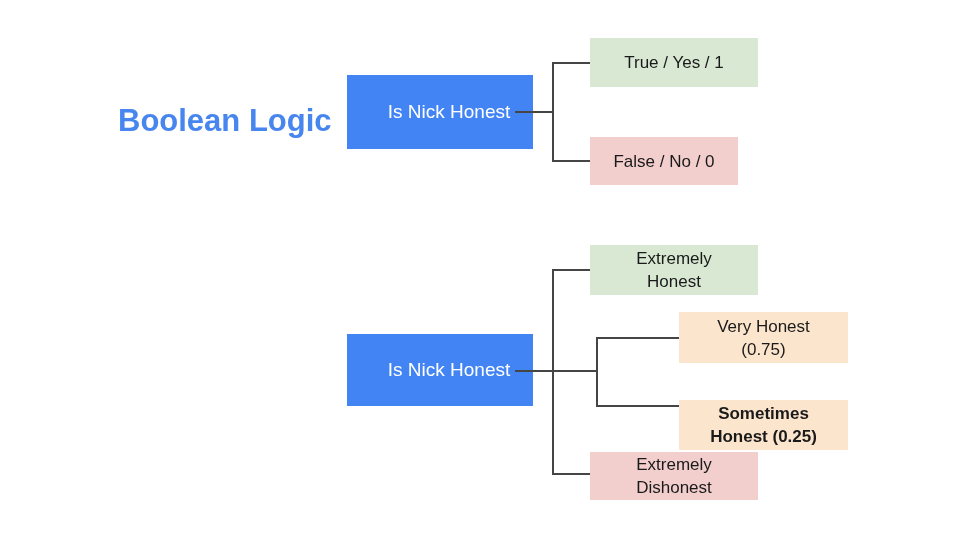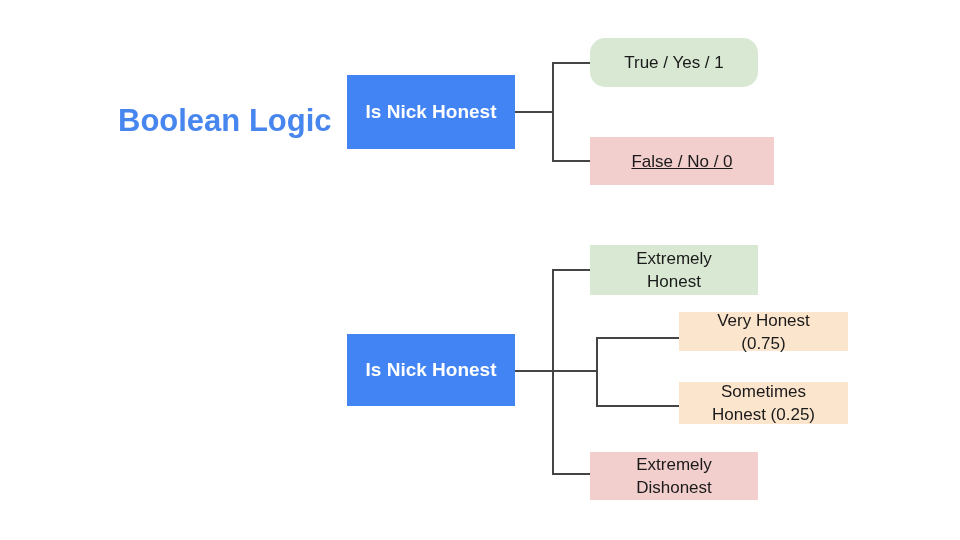--- a/index.html
+++ b/index.html
@@ -20,49 +20,50 @@
     white-space: nowrap;
   }
   #label-boolean { left: 118px; top: 106px; }
   #label-fuzzy   { left: 118px; top: 358px; }
 
   .root-box {
     position: absolute;
     background: var(--c-root_fill, #4284f3);
     color: var(--c-root_text, #ffffff);
     font-size: 19px;
-    font-weight: bold;
+    font-weight: normal;
     display: flex;
     align-items: center;
     justify-content: center;
     text-align: center;
+    padding-left: 18px;
   }
   #root-boolean { left: 347px; top: 75px;  width: 168px; height: 74px; }
   #root-fuzzy   { left: 347px; top: 334px; width: 168px; height: 72px; }
 
   .outcome-box {
     position: absolute;
     display: flex;
     align-items: center;
     justify-content: center;
     text-align: center;
     font-size: 17px;
     line-height: 23px;
     color: var(--c-outcome_text, #1a1a1a);
     white-space: pre-line;
   }
   .fill-positive { background: var(--c-positive_fill, #d9e8d3); }
   .fill-partial  { background: var(--c-partial_fill,  #fce5cd); }
   .fill-negative { background: var(--c-negative_fill, #f2cecd); }
 
-  #out-true        { left: 590px; top: 38px;  width: 168px; height: 49px; border-radius: 15px; }
-  #out-false       { left: 590px; top: 137px; width: 184px; height: 48px; text-decoration: underline; }
+  #out-true        { left: 590px; top: 38px;  width: 168px; height: 49px; }
+  #out-false       { left: 590px; top: 137px; width: 148px; height: 48px; }
   #out-exhonest    { left: 590px; top: 245px; width: 168px; height: 50px; }
-  #out-veryhonest  { left: 679px; top: 312px; width: 169px; height: 39px; }
-  #out-sometimes   { left: 679px; top: 382px; width: 169px; height: 42px; }
+  #out-veryhonest  { left: 679px; top: 312px; width: 169px; height: 51px; }
+  #out-sometimes   { left: 679px; top: 400px; width: 169px; height: 50px; font-weight: bold; }
   #out-exdishonest { left: 590px; top: 452px; width: 168px; height: 48px; }
 
   .connector {
     position: absolute;
     background: var(--c-connector, #454545);
   }
   
   #b-feeder { left: 515px; top: 111px; width: 38px; height: 2px; }
   #b-spine  { left: 552px; top: 62px;  width: 2px;  height: 100px; }
   #b-top    { left: 552px; top: 62px;  width: 38px; height: 2px; }

